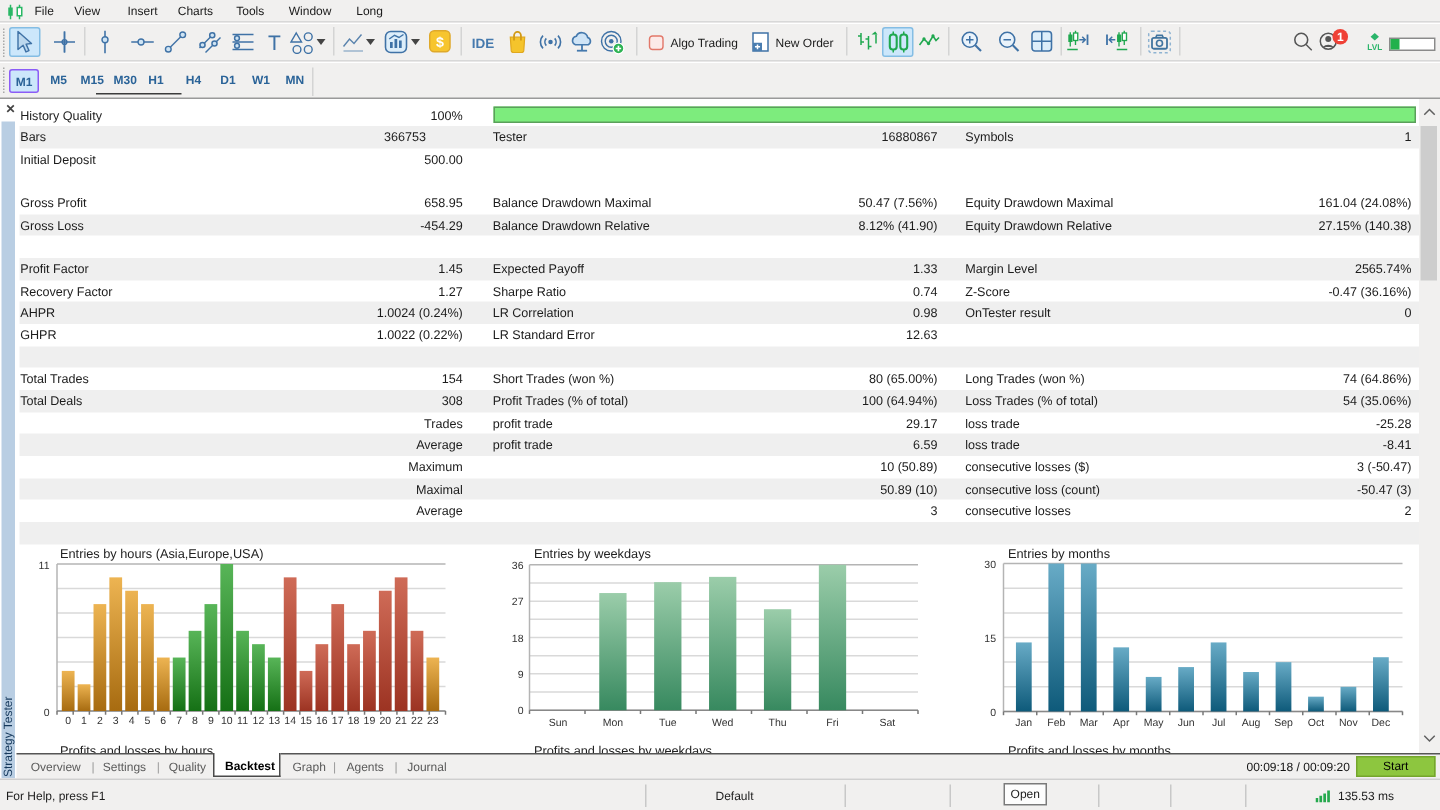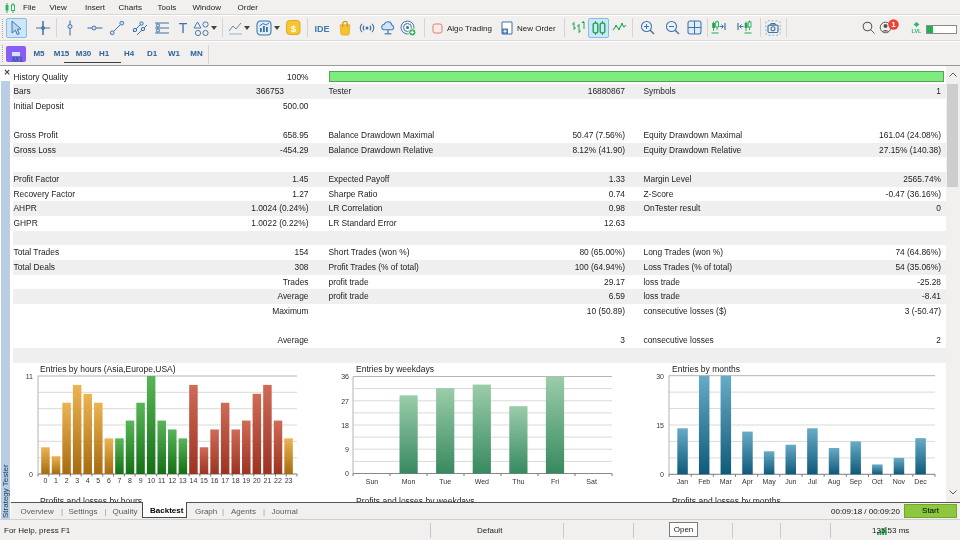--- a/index.html
+++ b/index.html
@@ -1,21 +1,21 @@
 <!DOCTYPE html>
 <html><head><meta charset="utf-8"><style>
 *{margin:0;padding:0;box-sizing:border-box}
 html,body{width:960px;height:540px;overflow:hidden;font-family:"Liberation Sans",sans-serif;background:#fff;position:relative}
 .abs{position:absolute}
 .menubar{position:absolute;left:0;top:0;width:960px;height:15px;background:#f1f0ef;border-bottom:1px solid #d8d8d8}
 .mi{position:absolute;top:0;height:15px;line-height:15px;font-size:8px;color:#1a1a1a}
 .toolbar{position:absolute;left:0;top:16px;width:960px;height:25px;background:#f1f0ef;border-bottom:1px solid #d8d8d8}
 .tfbar{position:absolute;left:0;top:42px;width:960px;height:24px;background:#f1f0ef;border-bottom:1px solid #9a9a9a}
 .tf{position:absolute;top:4px;height:16px;line-height:16px;font-size:8px;font-weight:bold;color:#2a6398;text-align:center}
-.tfsel{background:#cce7fb;border:6px solid #8b5cf6;border-radius:2px}
+.tfsel{background:#cce7fb;border:1px solid #8b5cf6;border-radius:2px}
 .sep{position:absolute;top:3px;width:1px;height:19px;background:#d4d4d4}
 .tbtn{position:absolute;top:2px;width:21px;height:20px}
 .tsel{background:#cce7fb;border:1px solid #84bde4;border-radius:2px}
 .main{position:absolute;left:0;top:66px;width:960px;height:453px;background:#fff;overflow:hidden}
 .row{position:absolute;left:13px;width:933px;height:14.65px;font-size:8.4px;color:#1c1c1c}
 .rg{background:#efefef}
 .row span{position:absolute;top:0;height:14.65px;line-height:14.65px;white-space:nowrap}
 .xbtn{position:absolute;left:2px;top:2px;width:10px;height:10px;font-size:8px;font-weight:bold;color:#444;line-height:10px;text-align:center}
 .strip{position:absolute;left:1px;top:15px;width:9px;height:438px;background:#b9cee3}
 .striptext{position:absolute;left:1px;top:389px;width:9px;height:63px;writing-mode:vertical-rl;transform:rotate(180deg);font-size:8px;color:#16395c;white-space:nowrap;line-height:9px}
@@ -37,21 +37,21 @@
   <rect x="0.5" y="2" width="3" height="5.5" fill="#29b765"></rect>
   <line x1="8" y1="0" x2="8" y2="10" stroke="#29b765" stroke-width="1"></line>
   <rect x="6.5" y="2" width="3" height="5.5" fill="#fff" stroke="#29b765" stroke-width="1"></rect>
  </svg>
  <span class="mi" style="left:23px">File</span>
  <span class="mi" style="left:49.5px">View</span>
  <span class="mi" style="left:85px">Insert</span>
  <span class="mi" style="left:118.5px">Charts</span>
  <span class="mi" style="left:157.5px">Tools</span>
  <span class="mi" style="left:192.5px">Window</span>
- <span class="mi" style="left:237.5px">Order</span>
+ <span class="mi" style="left:237.5px">Long</span>
 </div>
 <div class="toolbar">
  <div style="position:absolute;left:1.5px;top:3px;width:1px;height:19px;border-left:1px dotted #a8a8a8"></div>
  <div class="tbtn tsel" style="left:6px"></div>
  <svg class="abs" style="left:10px;top:4px" width="14" height="16" viewBox="0 0 14 16">
       <path d="M2,1 L2,13 L5.4,10.2 L7.3,14.6 L9.3,13.7 L7.4,9.4 L11,9 Z" fill="#bcd8ee" stroke="#3f72a6" stroke-width="0.95" stroke-linejoin="round"></path>
     </svg>
  <svg class="abs" style="left:35px;top:4px" width="16" height="16" viewBox="0 0 16 16">
       <line x1="8" y1="1" x2="8" y2="15" stroke="#3f72a6" stroke-width="1"></line>
       <line x1="1" y1="8" x2="15" y2="8" stroke="#3f72a6" stroke-width="1"></line>
@@ -356,20 +356,26 @@
       <span class="cl" style="left:315.5px">profit trade</span>
       <span class="cr" style="right:321px">6.59</span>
       <span class="cl" style="left:630.5px">loss trade</span>
       <span class="cr" style="right:5px">-8.41</span>
     </div>
   <div class="row rw" style="top:238.00px">
       <span class="cr" style="right:637.5px">Maximum</span>
       <span class="cr" style="right:321px">10 (50.89)</span>
       <span class="cl" style="left:630.5px">consecutive losses ($)</span>
       <span class="cr" style="right:5px">3 (-50.47)</span>
+    </div>
+  <div class="row rg" style="top:252.65px">
+      <span class="cr" style="right:637.5px">Maximal</span>
+      <span class="cr" style="right:321px">50.89 (10)</span>
+      <span class="cl" style="left:630.5px">consecutive loss (count)</span>
+      <span class="cr" style="right:5px">-50.47 (3)</span>
     </div>
   <div class="row rw" style="top:267.30px">
       <span class="cr" style="right:637.5px">Average</span>
       <span class="cr" style="right:321px">3</span>
       <span class="cl" style="left:630.5px">consecutive losses</span>
       <span class="cr" style="right:5px">2</span>
     </div>
   <div class="row rg" style="top:281.95px"></div>
  <div class="greenbar" style="top:4.8px"></div>
  <svg class="abs" style="left:0;top:-66px" width="960" height="540" viewBox="0 0 960 540">
@@ -606,13 +612,13 @@
  <div class="ssep" style="left:732px"></div>
  <div class="ssep" style="left:780px"></div>
  <div class="ssep" style="left:830px"></div>
  <div style="position:absolute;left:669px;top:2px;width:29px;height:15px;background:#fdfdfd;border:1px solid #7a7a7a;font-size:8px;line-height:13px;text-align:center;color:#222">Open</div>
  <svg class="abs" style="left:877px;top:6px" width="11" height="9">
   <rect x="0" y="6" width="1.8" height="3" fill="#25a94d"></rect>
       <rect x="2.6" y="4.5" width="1.8" height="4.5" fill="#25a94d"></rect>
       <rect x="5.2" y="3" width="1.8" height="6" fill="#25a94d"></rect>
       <rect x="7.8" y="1" width="1.8" height="8" fill="#25a94d"></rect>
  </svg>
- <span class="st" style="left:872px">135.53 ms</span>
+ <span class="st" style="left:892px">135.53 ms</span>
 </div>
 </body></html>

